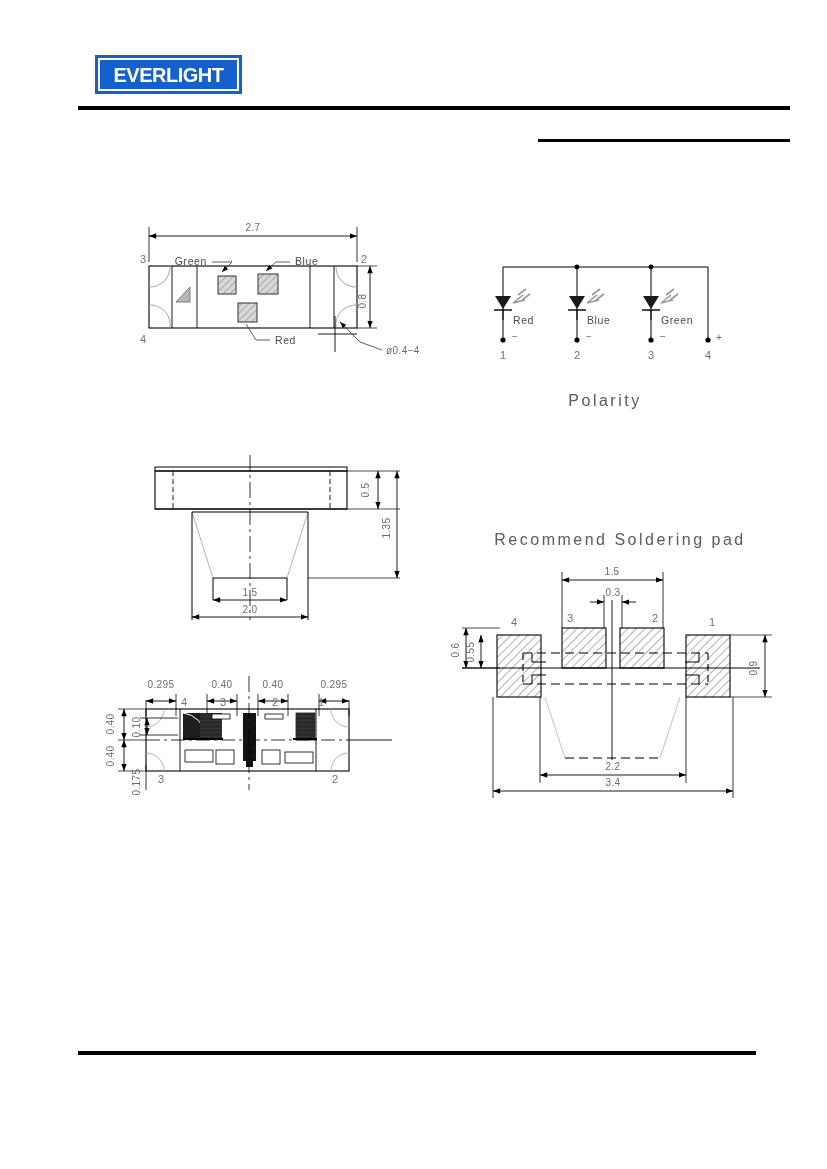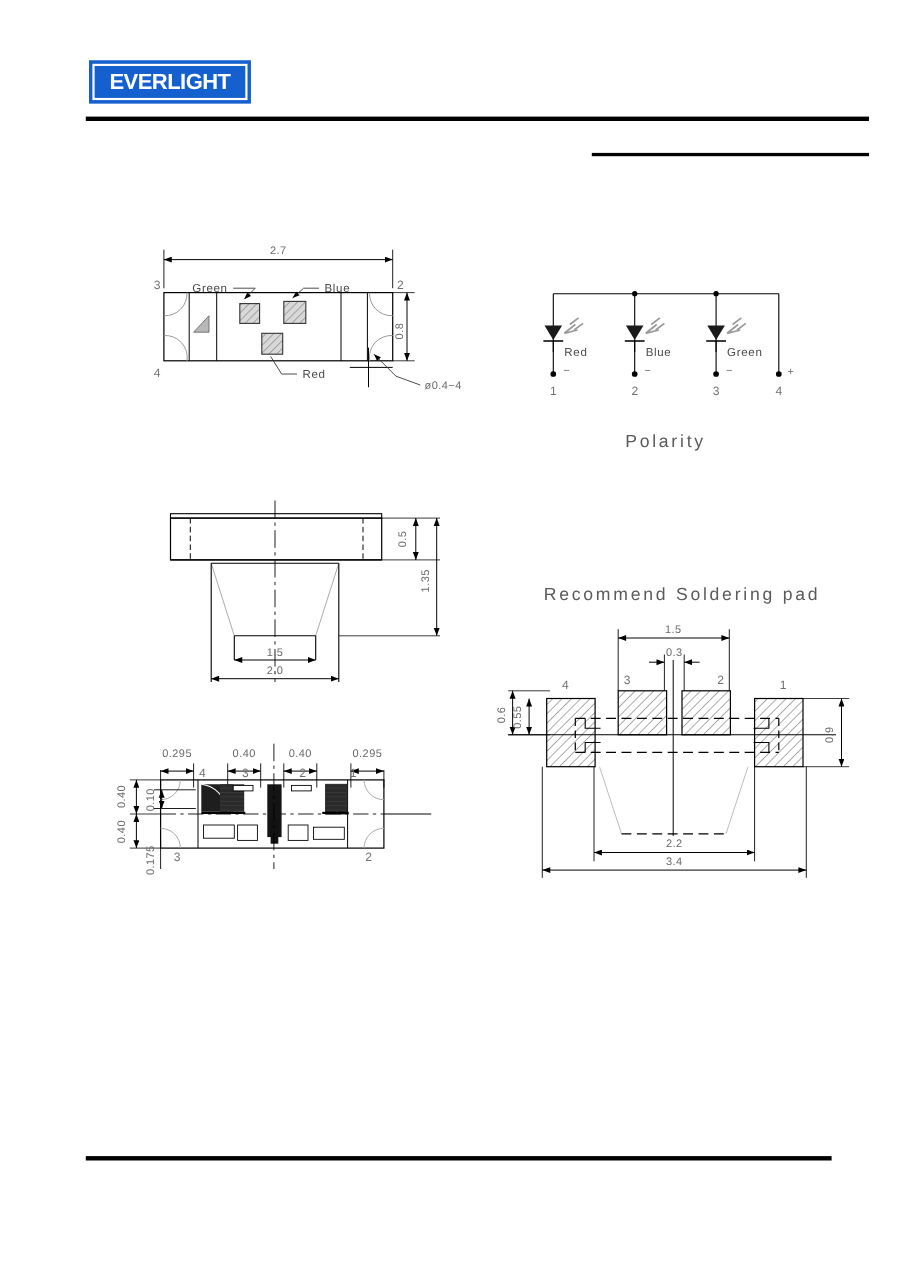--- a/index.html
+++ b/index.html
@@ -7,21 +7,21 @@
     width:827px;height:1169px;
     background:#ffffff;
     font-family:"Liberation Sans", sans-serif;
     position:relative;
     overflow:hidden;
   }
   .page{position:absolute;inset:0;}
 
   
   .logo-box{
-    position:absolute;left:81px;top:55px;
+    position:absolute;left:95px;top:55px;
     width:147px;height:39px;
     background:#1560cf;
     border:3px solid #1560cf;
     box-sizing:border-box;
     display:flex;align-items:center;justify-content:center;
   }
   .logo-inner{
     width:100%;height:100%;
     border:2px solid #ffffff;
     box-sizing:border-box;

